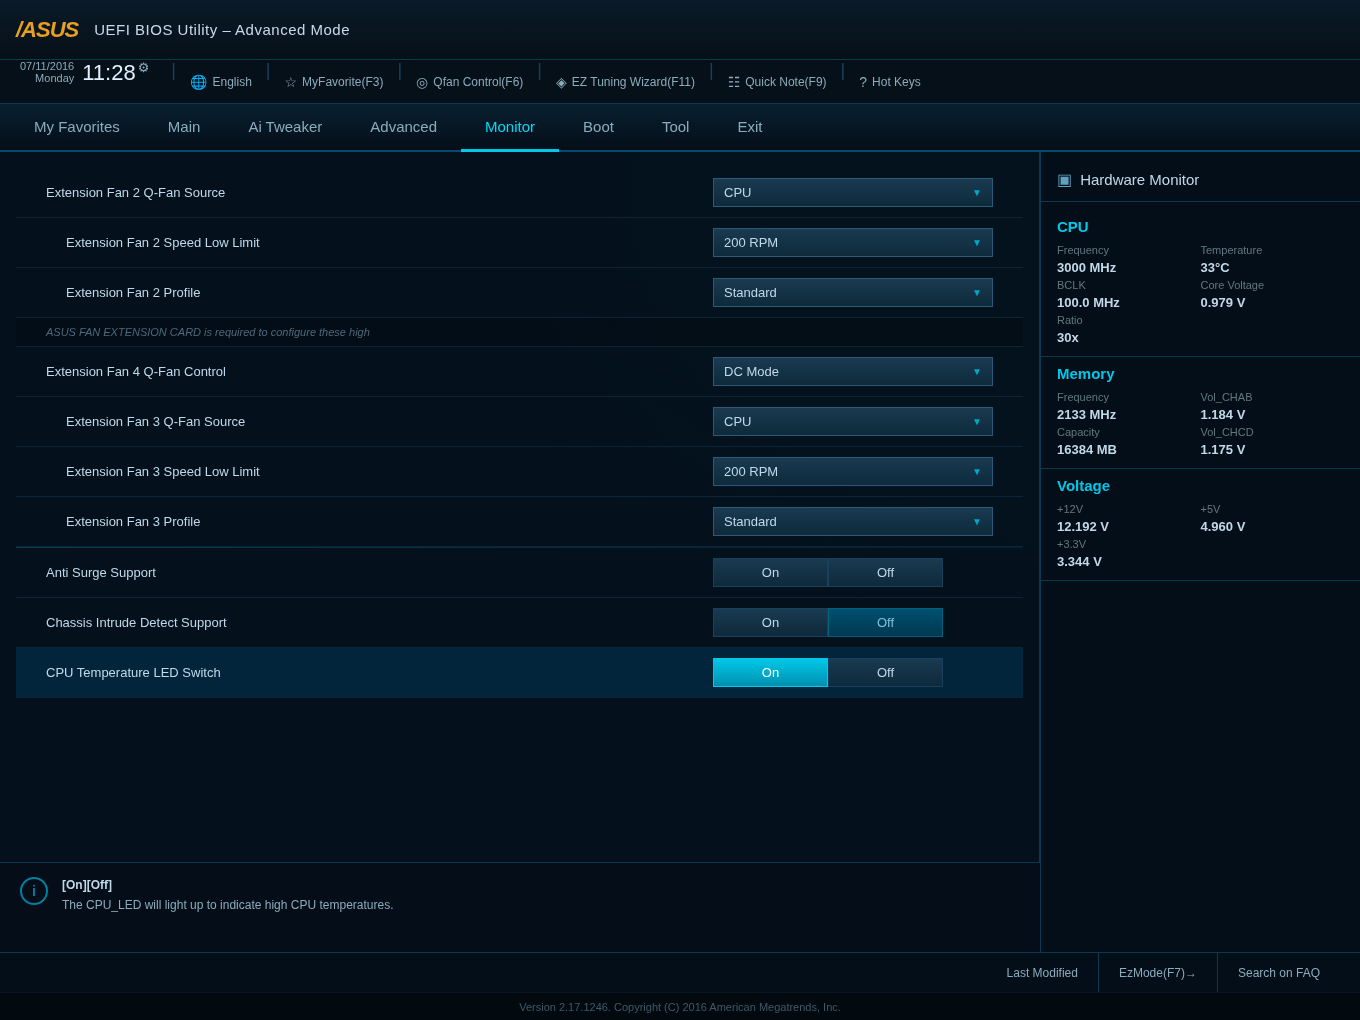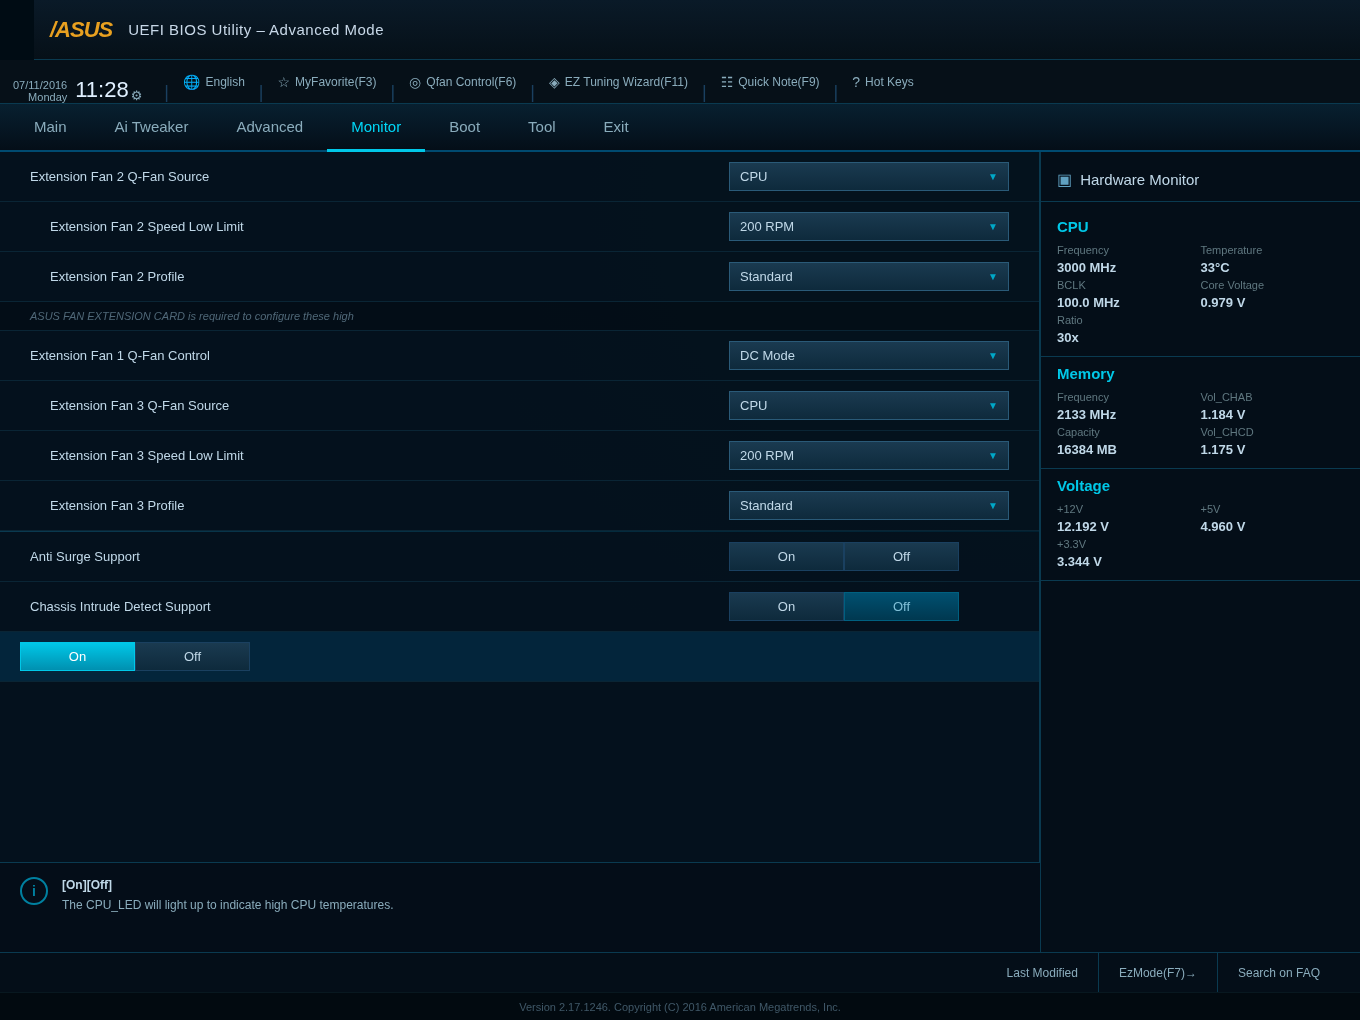--- a/index.html
+++ b/index.html
@@ -36,21 +36,20 @@
 
     
     .header {
       background: linear-gradient(180deg, #0a1a28 0%, #061018 100%);
       border-bottom: 1px solid #0a3a50;
       display: flex;
       align-items: center;
       padding: 12px 16px;
       height: 60px;
       flex-shrink: 0;
-      margin-left: 34px;
     }
     .logo {
       color: #e8a020;
       font-size: 22px;
       font-weight: 900;
       font-style: italic;
       letter-spacing: -1px;
       margin-right: 16px;
     }
     .title {
@@ -59,22 +58,22 @@
       font-weight: 300;
       letter-spacing: 0.5px;
       text-align: center;
     }
 
     
     .topbar {
       background: #061018;
       border-bottom: 1px solid #0a3a50;
       display: flex;
-      align-items: flex-end;
-      padding: 0 13px;
+      align-items: flex-start;
+      padding: 0 20px;
       height: 44px;
       flex-shrink: 0;
       gap: 0;
     }
     .topbar-date {
       color: #8aacbc;
       font-size: 11px;
       margin-right: 4px;
     }
     .topbar-time {
@@ -137,21 +136,21 @@
       flex: 1;
       overflow: hidden;
     }
 
     
     .main-panel {
       flex: 1;
       overflow-y: auto;
       background: rgba(4, 18, 30, 0.95);
       border-right: 1px solid #0a3a50;
-      padding: 0;
+      padding: 16px;
     }
     .main-panel::-webkit-scrollbar { width: 8px; }
     .main-panel::-webkit-scrollbar-track { background: #061018; }
     .main-panel::-webkit-scrollbar-thumb { background: #0a4060; border-radius: 4px; }
 
     .settings-table {
       width: 100%;
     }
 
     .setting-row {
@@ -402,20 +401,21 @@
       <span>Quick Note(F9)</span>
     </div>
     <div class="topbar-sep">|</div>
     <div class="topbar-item">
       <span class="icon">?</span>
       <span>Hot Keys</span>
     </div>
   </div>
 
   <div class="nav-tabs">
+    <div class="nav-tab">My Favorites</div>
     <div class="nav-tab">Main</div>
     <div class="nav-tab">Ai Tweaker</div>
     <div class="nav-tab">Advanced</div>
     <div class="nav-tab active">Monitor</div>
     <div class="nav-tab">Boot</div>
     <div class="nav-tab">Tool</div>
     <div class="nav-tab">Exit</div>
   </div>
 
   <div class="content-area">
@@ -451,21 +451,21 @@
               <div class="dropdown-control">
                 <span>Standard</span>
                 <span class="dropdown-arrow">▼</span>
               </div>
             </div>
           </div>
 
           <div class="section-note">ASUS FAN EXTENSION CARD is required to configure these high</div>
 
           <div class="setting-row">
-            <div class="setting-label">Extension Fan 1 Q-Fan Control</div>
+            <div class="setting-label">Extension Fan 4 Q-Fan Control</div>
             <div class="setting-control">
               <div class="dropdown-control">
                 <span>DC Mode</span>
                 <span class="dropdown-arrow">▼</span>
               </div>
             </div>
           </div>
 
           <div class="setting-row">
             <div class="setting-label indented">Extension Fan 3 Q-Fan Source</div>
@@ -513,20 +513,21 @@
             <div class="setting-label">Chassis Intrude Detect Support</div>
             <div class="setting-control">
               <div class="toggle-control">
                 <div class="toggle-btn on">On</div>
                 <div class="toggle-btn active-off">Off</div>
               </div>
             </div>
           </div>
 
           <div class="setting-row highlighted">
+            <div class="setting-label">CPU Temperature LED Switch</div>
             <div class="setting-control">
               <div class="toggle-control">
                 <div class="toggle-btn active-on">On</div>
                 <div class="toggle-btn off">Off</div>
               </div>
             </div>
           </div>
 
         </div>
       </div>

